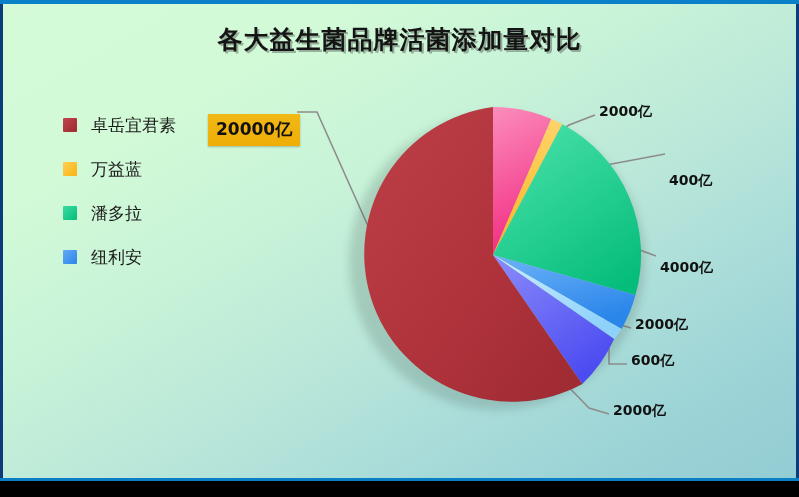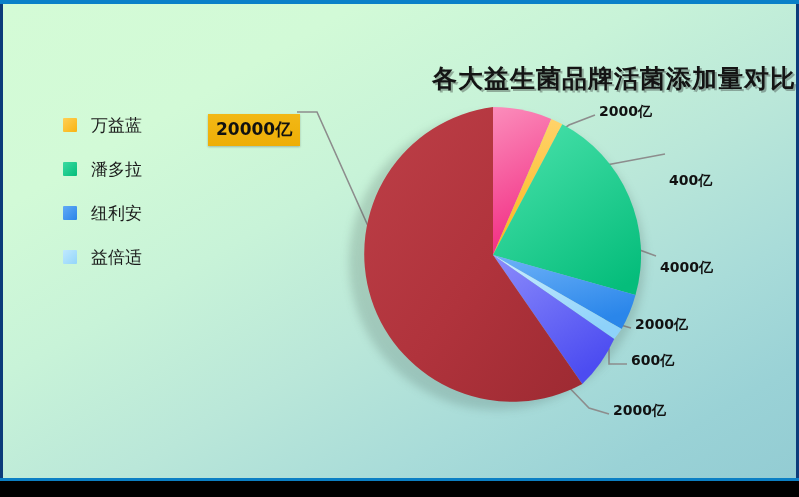--- a/index.html
+++ b/index.html
@@ -45,28 +45,27 @@
   #top-accent {
     position:absolute;
     left:0; top:0; width:799px; height:4px;
     background:#0a80c8;
   }
 
   
   #title {
     position:absolute;
     left:0; top:20px; width:100%;
-    text-align:right;
+    text-align:center;
     font-size:25px;
     font-weight:bold;
     color:#141414;
     letter-spacing:1px;
     text-shadow:2px 2px 0 rgba(40,40,40,0.35);
     font-family:"DejaVu Sans","Liberation Sans",sans-serif;
-    margin-top:39px;
   }
 
   
   #legend {
     position:absolute;
     left:60px; top:100px;
     width:175px;
   }
   .legend-row {
     display:flex;
@@ -131,41 +130,41 @@
 
 <div id="stage">
 
   <div id="frame">
     <div id="canvas">
 
       <div id="title">各大益生菌品牌活菌添加量对比</div>
 
       <div id="legend">
 
+        <div class="legend-row">
+          <span class="legend-swatch" style="background:linear-gradient(135deg,#c3454c,#9b2a32);"></span>
+          <span class="legend-label">卓岳宜君素</span>
+        </div>
 
 
         <div class="legend-row">
           <span class="legend-swatch" style="background:linear-gradient(135deg,#ffcf55,#f9b411);"></span>
           <span class="legend-label">万益蓝</span>
         </div>
 
         <div class="legend-row">
           <span class="legend-swatch" style="background:linear-gradient(135deg,#3bdba1,#04bd7b);"></span>
           <span class="legend-label">潘多拉</span>
         </div>
 
         <div class="legend-row">
           <span class="legend-swatch" style="background:linear-gradient(135deg,#61aaf6,#2b85e8);"></span>
           <span class="legend-label">纽利安</span>
         </div>
 
-        <div class="legend-row">
-          <span class="legend-swatch" style="background:linear-gradient(135deg,#c0e9fe,#93d5fa);"></span>
-          <span class="legend-label">益倍适</span>
-        </div>
 
 
       </div>
 
       <svg id="leaders" width="793" height="475">
         <g stroke="#8d8d8d" stroke-width="1.6" fill="none">
 
           <path d="M294 109 L314 109 L378 252"></path>
 
           <path d="M527 150 L566 122 L592 112"></path>

